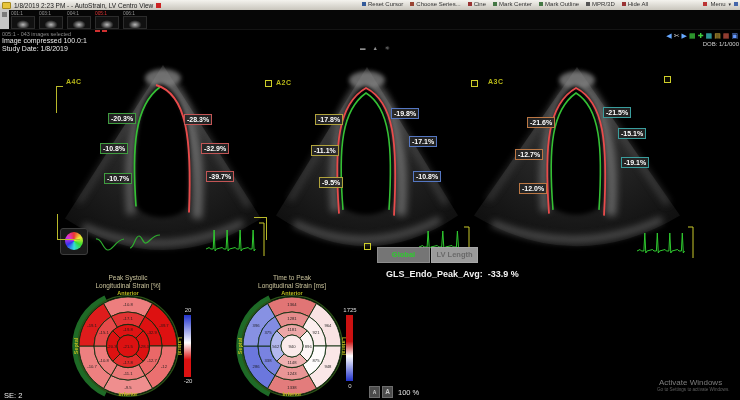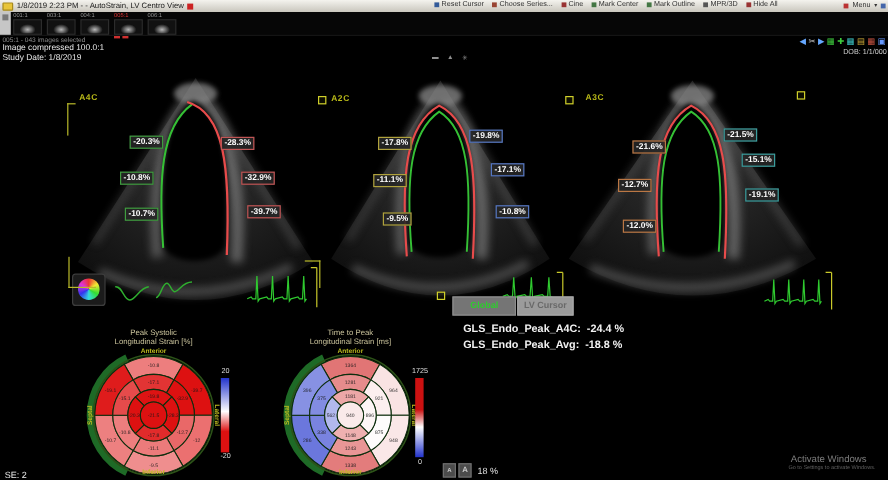--- a/index.html
+++ b/index.html
@@ -273,30 +273,26 @@
 
   <div class="colorwheel"></div>
   <svg style="position:absolute;left:94px;top:233px;" width="32" height="22">
     <path d="M2 6 C8 5 9 17 14 17 C19 17 22 7 30 6" stroke="#2fae2f" stroke-width="1.2" fill="none"></path>
   </svg>
   <svg style="position:absolute;left:128px;top:230px;" width="34" height="25">
     <path d="M2 18 C6 18 7 6 11 6 C14 6 15 14 18 13 C22 12 24 5 32 5" stroke="#2fae2f" stroke-width="1.2" fill="none"></path>
   </svg>
 
   <div class="btn btn-global">Global</div>
-  <div class="btn btn-lv">LV Cursor</div>
+  <div class="btn btn-lv">LV Length</div>
 
   <div class="results">
     <div class="rrow">
-        <span>GLS_Endo_Peak_A4C:</span>
-        <span>-24.4 %</span>
-      </div>
-    <div class="rrow">
         <span>GLS_Endo_Peak_Avg:</span>
-        <span>-18.8 %</span>
+        <span>-33.9 %</span>
       </div>
   </div>
 
   <div class="be-title" style="left:68px;top:274px;">
     <div>Peak Systolic</div>
       <div>Longitudinal Strain [%]</div>
   </div>
   <svg id="be0" style="position:absolute;left:63px;top:281px;" width="130" height="130">
       <path d="M 42.81,112.58 A 52.5 52.5 0 0 1 42.81,17.42" stroke="#1e6a26" stroke-width="6.5" fill="none"></path>
       <circle cx="65" cy="65" r="50.3" stroke="#2c5218" stroke-width="1.3" fill="none"></circle>
@@ -389,21 +385,21 @@
   <div class="wall-label" style="left:262px;top:391px;">Inferior</div>
   <div class="wall-label wall-rot-l" style="left:210px;top:343px;">Septal</div>
   <div class="wall-label wall-rot-r" style="left:314px;top:343px;">Lateral</div>
   <div id="cbar1" class="cbar" style="left: 346px; top: 315px; height: 66px; background: linear-gradient(rgb(204, 17, 17) 0%, rgb(204, 17, 17) 40%, rgb(255, 255, 255) 62%, rgb(34, 51, 204) 100%);"></div>
   <div class="cbar-label" style="left:337px;top:307px;">1725</div>
   <div class="cbar-label" style="left:337px;top:383px;">0</div>
 
   <div class="zoomctl">
     <div class="zbtn" style="font-size:5px;line-height:10px;">A</div>
     <div class="zbtn" style="font-size:6.5px;line-height:10px;">A</div>
-    <span class="zoomval">18 %</span>
+    <span class="zoomval">100 %</span>
   </div>
   <div class="series">SE: 2</div>
   <div class="wm1">Activate Windows</div>
   <div class="wm2">Go to Settings to activate Windows.</div>
 
 <div class="badge" style="left: 108px; top: 113px; border-color: rgb(63, 156, 63);">-20.3%</div>
     <div class="badge" style="left: 100px; top: 143px; border-color: rgb(63, 156, 63);">-10.8%</div>
     <div class="badge" style="left: 104px; top: 173px; border-color: rgb(63, 156, 63);">-10.7%</div>
     <div class="badge" style="left: 184px; top: 114px; border-color: rgb(194, 85, 85);">-28.3%</div>
     <div class="badge" style="left: 201px; top: 143px; border-color: rgb(194, 85, 85);">-32.9%</div>

